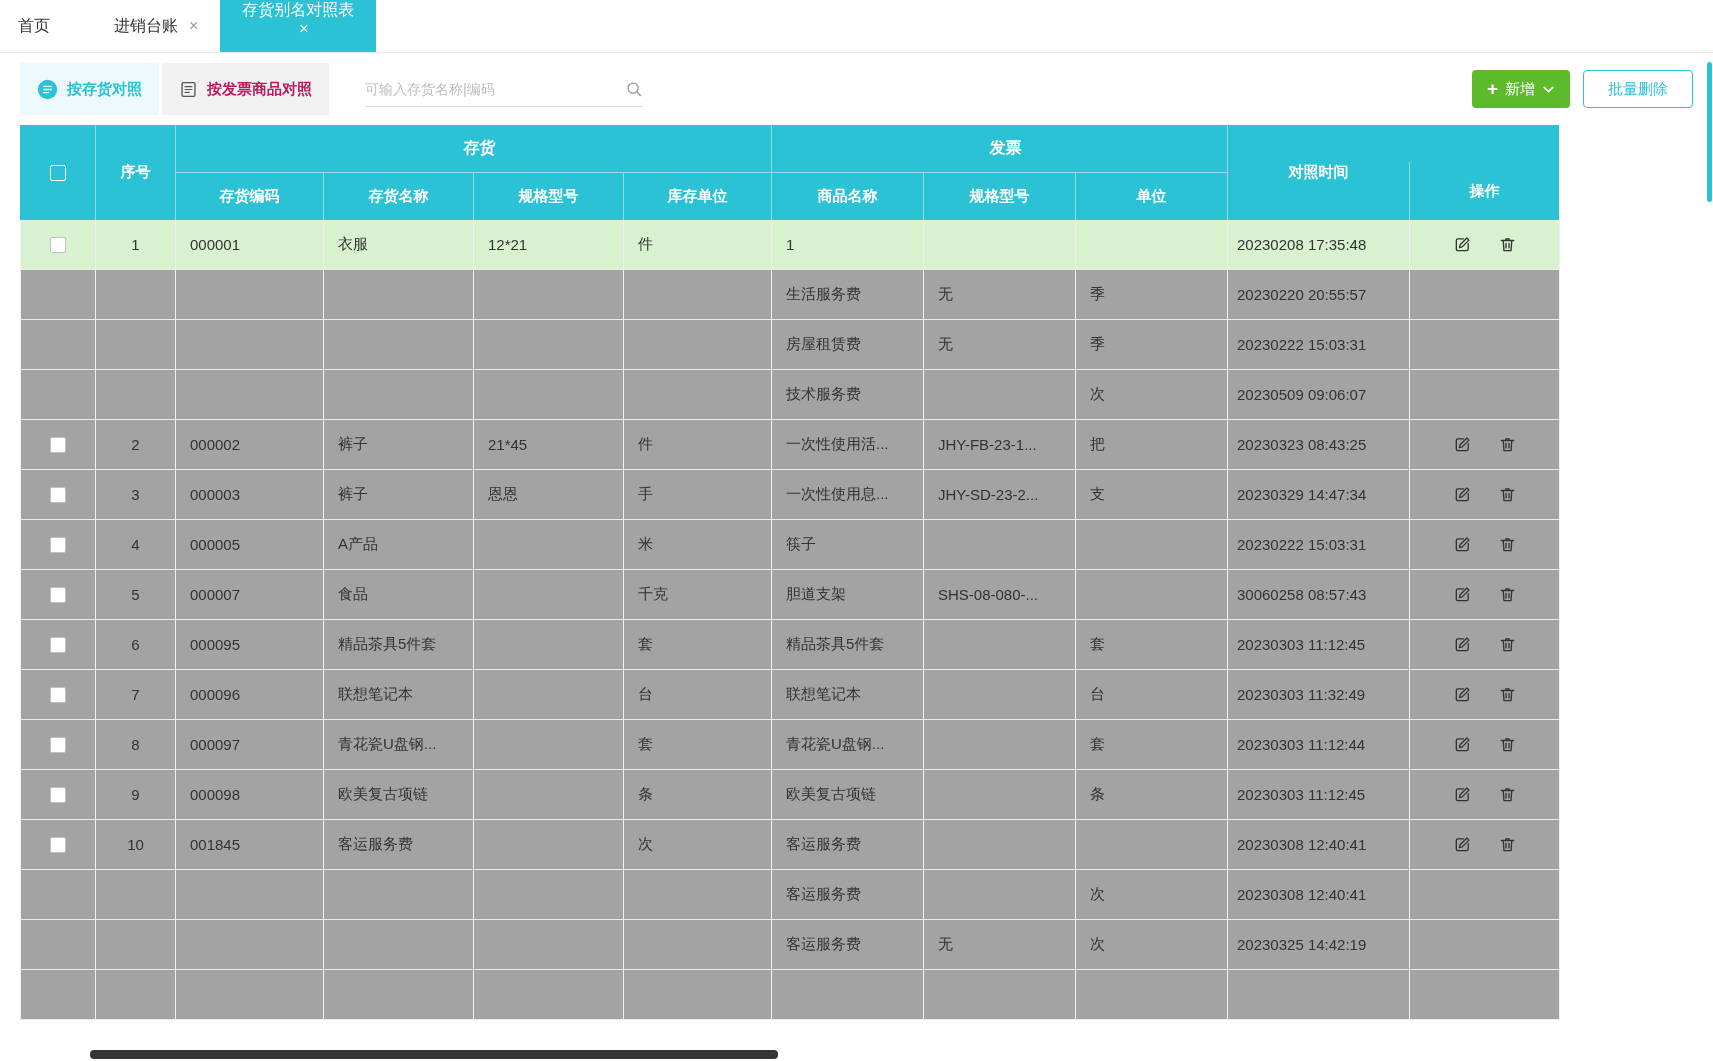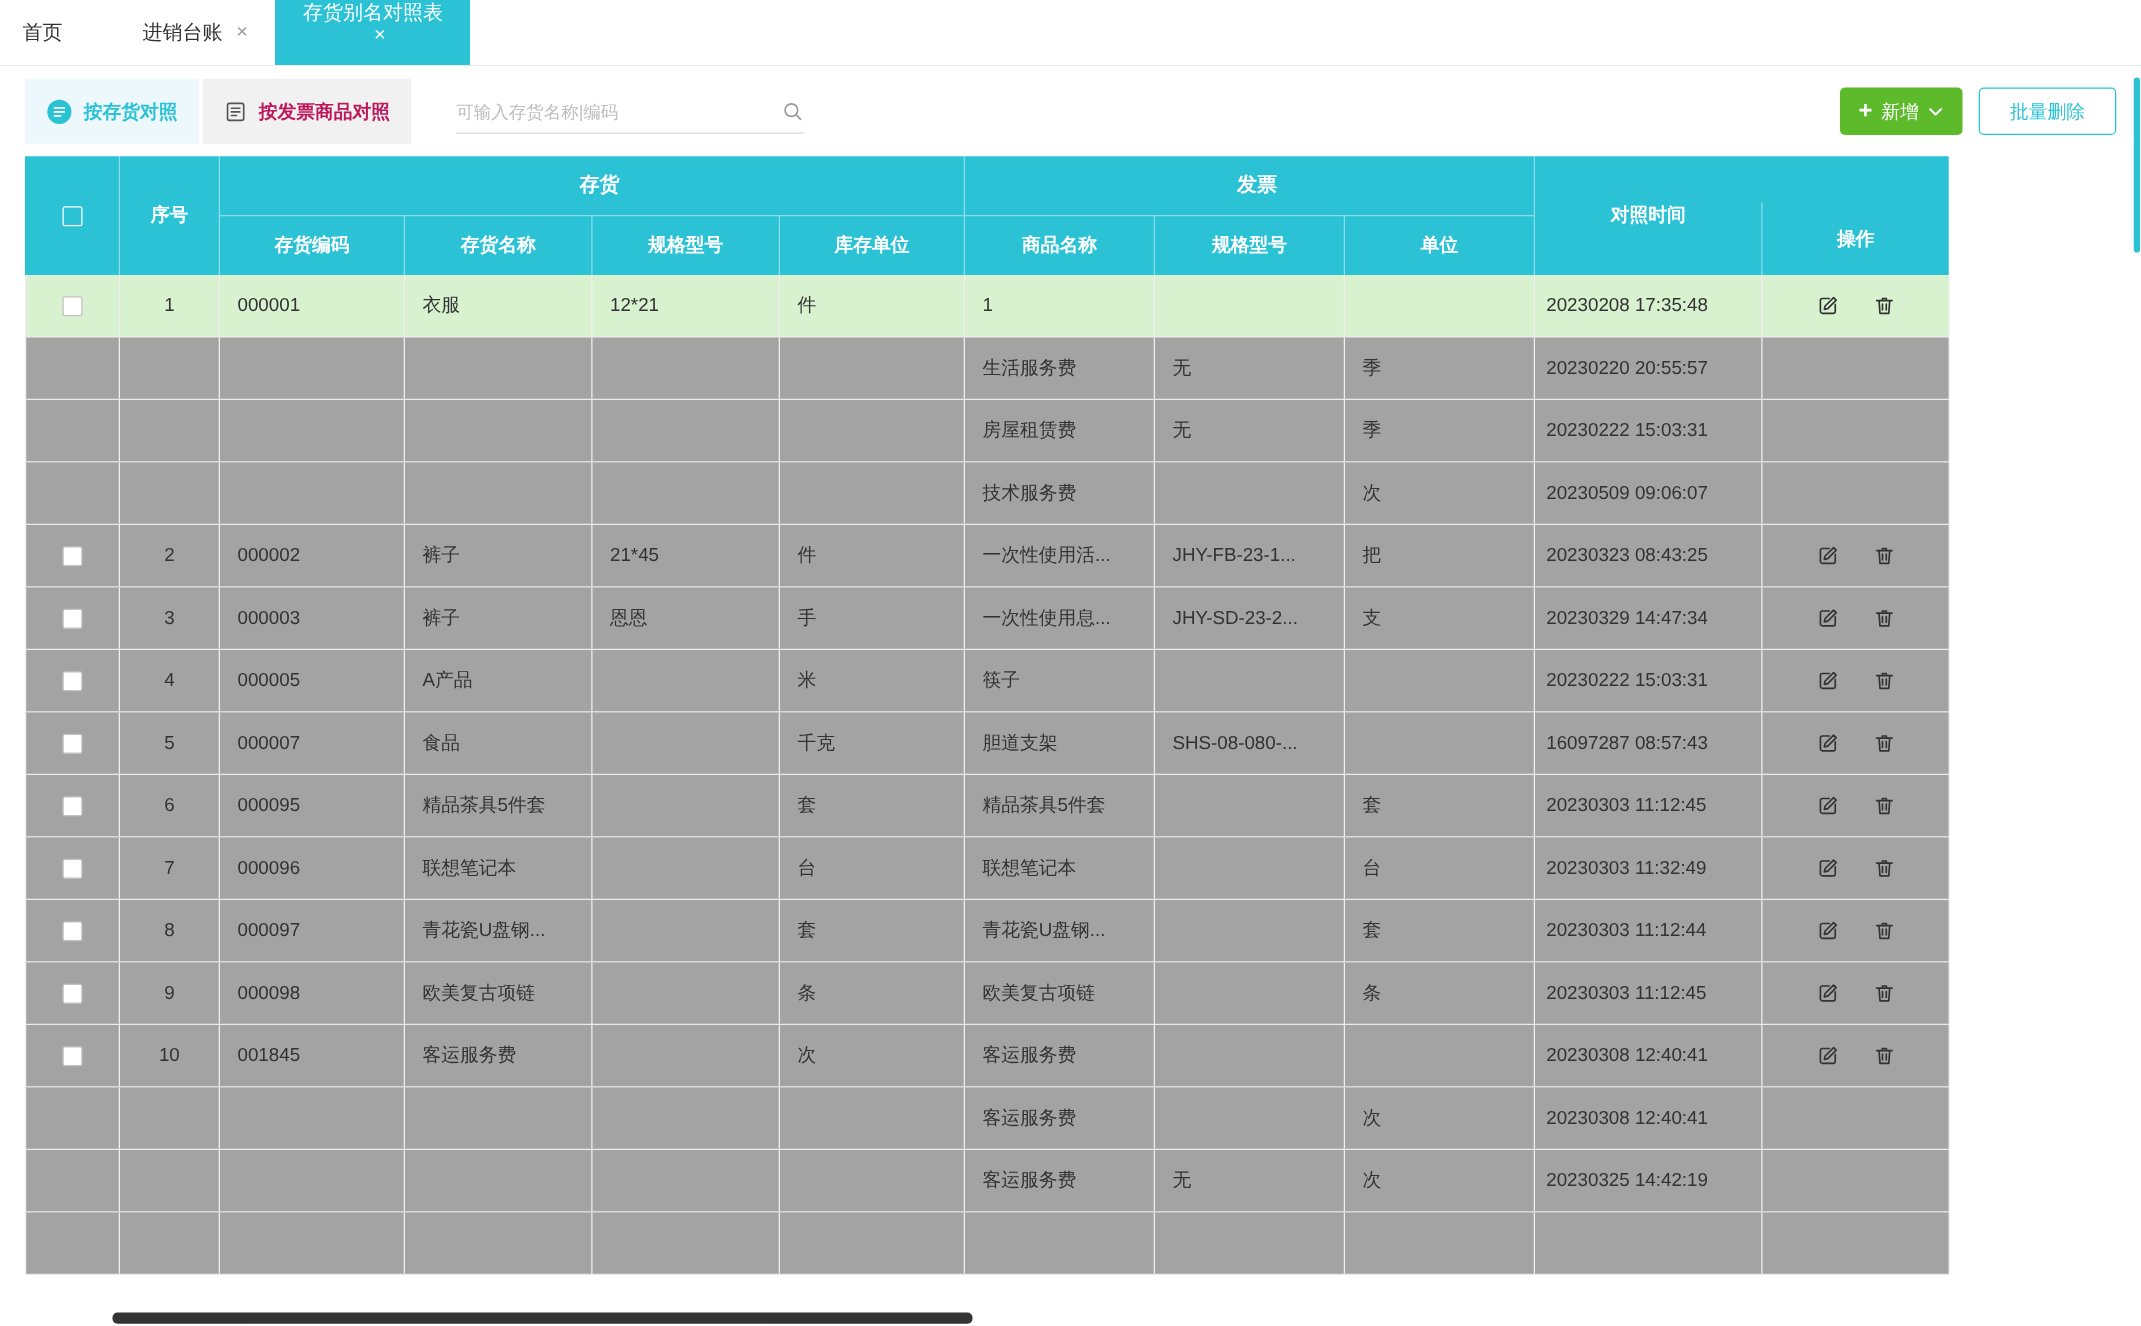--- a/index.html
+++ b/index.html
@@ -304,21 +304,21 @@
             <span class="cb"></span>
           </div>
           <div class="td c-seq">5</div>
           <div class="td">000007</div>
           <div class="td">食品</div>
           <div class="td"></div>
           <div class="td">千克</div>
           <div class="td">胆道支架</div>
           <div class="td">SHS-08-080-...</div>
           <div class="td"></div>
-          <div class="td c-time">16097287 08:57:43</div>
+          <div class="td c-time">30060258 08:57:43</div>
           <div class="td c-act">
             <span class="act">
               <svg width="19" height="19" viewBox="0 0 20 20">
                 <path d="M11 4H5.2A1.7 1.7 0 0 0 3.5 5.7v9.1a1.7 1.7 0 0 0 1.7 1.7h9.1a1.7 1.7 0 0 0 1.7-1.7V9" fill="none" stroke="#333" stroke-width="1.4" stroke-linecap="round"></path>
                 <path d="M14.6 3.2l2.2 2.2-7.1 7.1-2.9.7.7-2.9z" fill="none" stroke="#333" stroke-width="1.4" stroke-linejoin="round"></path>
               </svg>
             </span>
             <span class="act">
               <svg width="19" height="19" viewBox="0 0 20 20">
                 <path d="M3.5 5.8h13M8.3 5.8V4h3.4v1.8M5.5 5.8l.8 10.7h7.4l.8-10.7M8.4 8.8v4.8M11.6 8.8v4.8" fill="none" stroke="#333" stroke-width="1.4" stroke-linecap="round" stroke-linejoin="round"></path>

